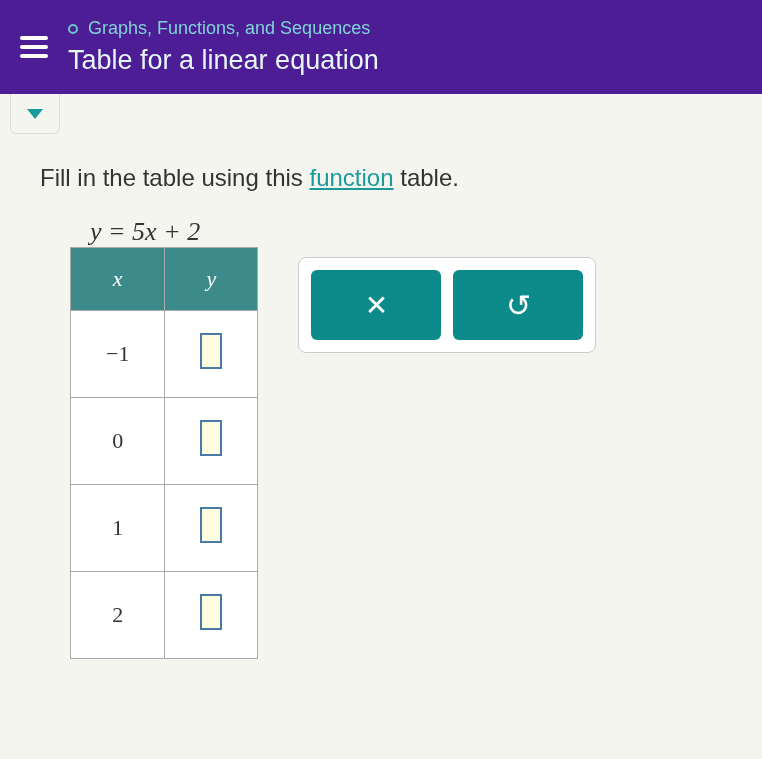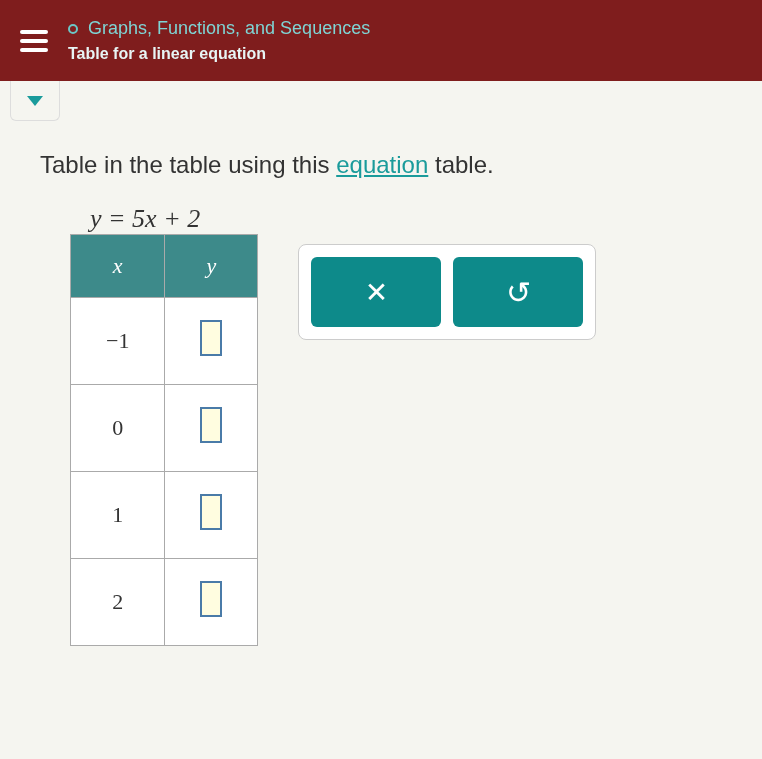--- a/index.html
+++ b/index.html
@@ -8,21 +8,21 @@
       box-sizing: border-box;
     }
     body {
       font-family: Arial, sans-serif;
       background: #f5f5f0;
       width: 762px;
       height: 759px;
       overflow: hidden;
     }
     .header {
-      background: #7f1d1d;
+      background: #4c1d95;
       padding: 18px 20px;
       display: flex;
       align-items: center;
       gap: 20px;
     }
     .hamburger {
       display: flex;
       flex-direction: column;
       gap: 5px;
       cursor: pointer;
@@ -49,22 +49,22 @@
       border: 2px solid #6bc5c5;
       border-radius: 50%;
     }
     .breadcrumb {
       color: #7fd4d4;
       font-size: 18px;
       font-weight: 500;
     }
     .page-title {
       color: #e8f5f5;
-      font-size: 16px;
-      font-weight: 700;
+      font-size: 27px;
+      font-weight: 400;
     }
     .collapse-tab {
       background: #f5f5f0;
       width: 50px;
       height: 40px;
       display: flex;
       align-items: center;
       justify-content: center;
       border-radius: 0 0 6px 6px;
       margin-left: 10px;
@@ -180,21 +180,21 @@
     <div class="page-title">Table for a linear equation</div>
   </div>
 </div>
 
 <div class="collapse-tab">
   <div class="chevron-down"></div>
 </div>
 
 <div class="content">
   <p class="instruction">
-    <span>Table in the table using this </span><span class="function-link">equation</span><span> table.</span>
+    <span>Fill in the table using this </span><span class="function-link">function</span><span> table.</span>
   </p>
 
   <div class="equation">y = 5x + 2</div>
 
   <div class="main-row">
     <table class="data-table">
       <thead>
         <tr>
           <th>x</th>
           <th>y</th>

